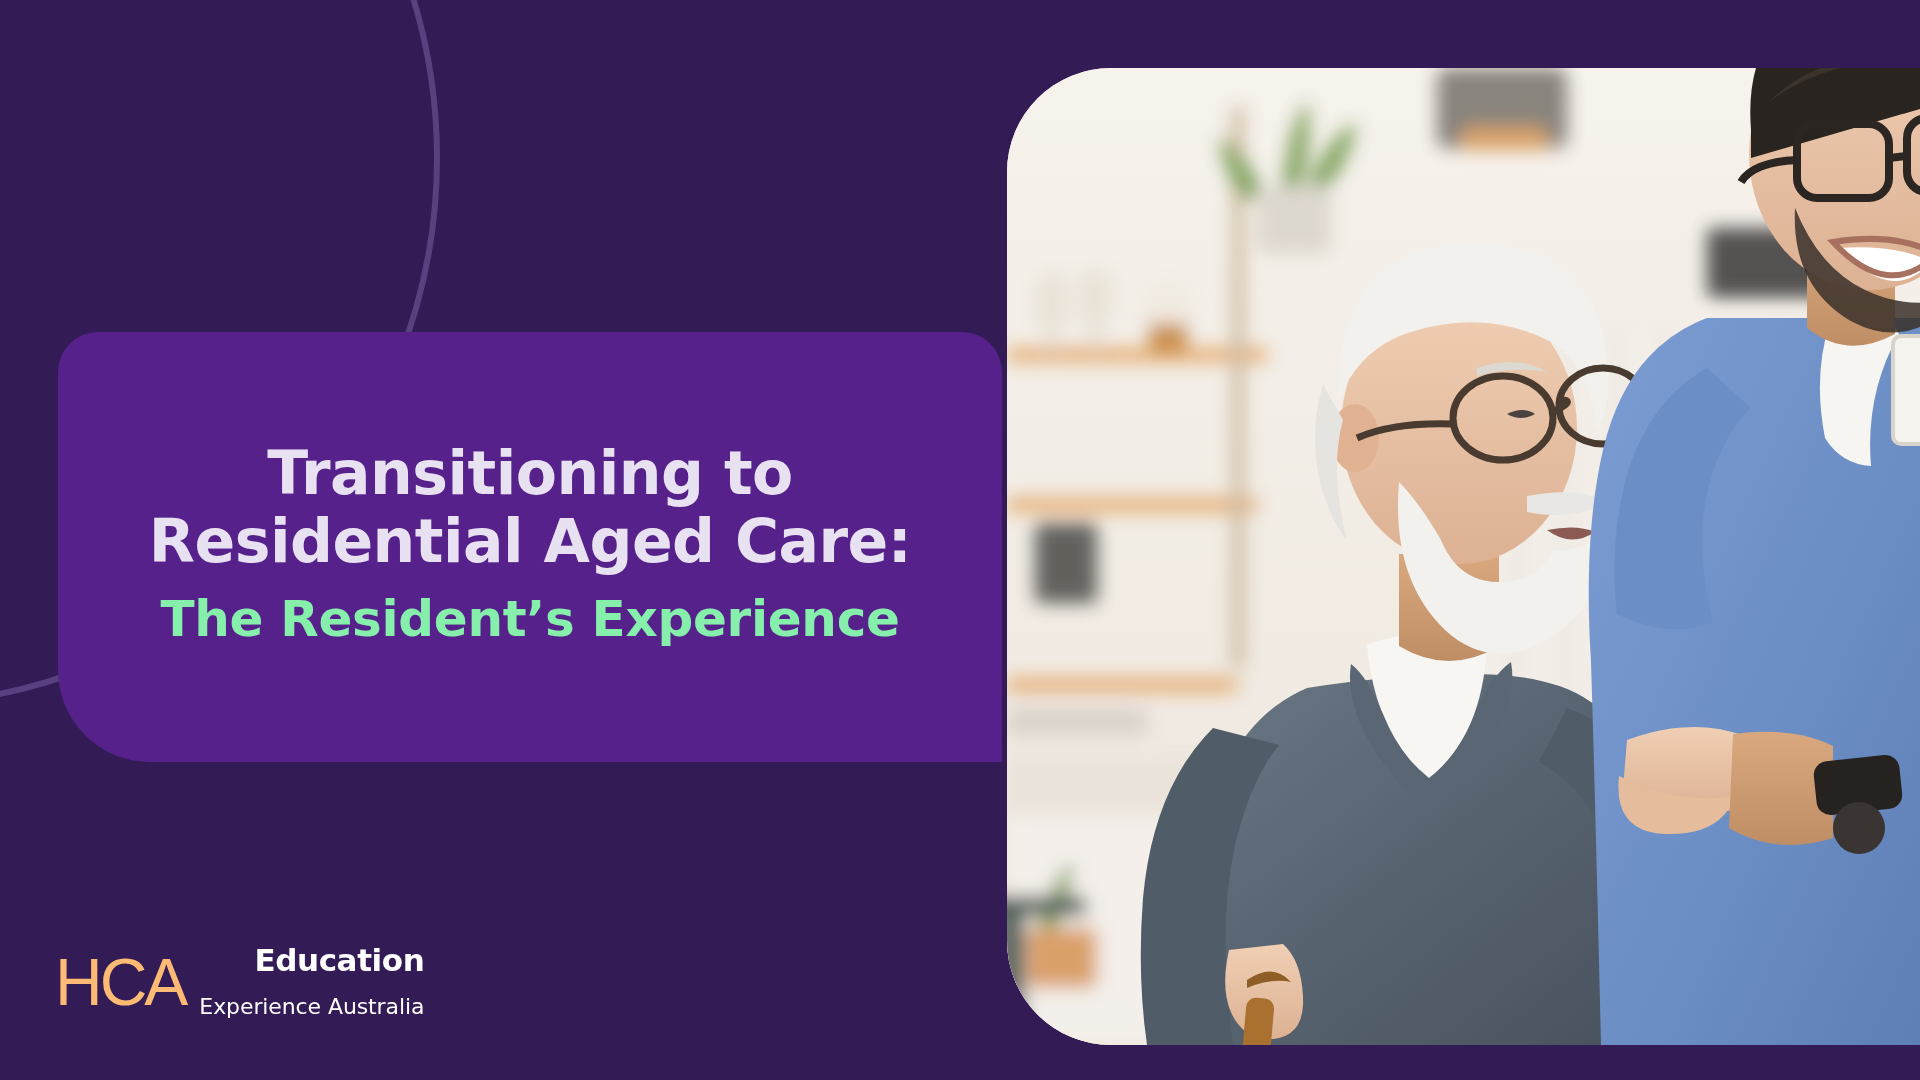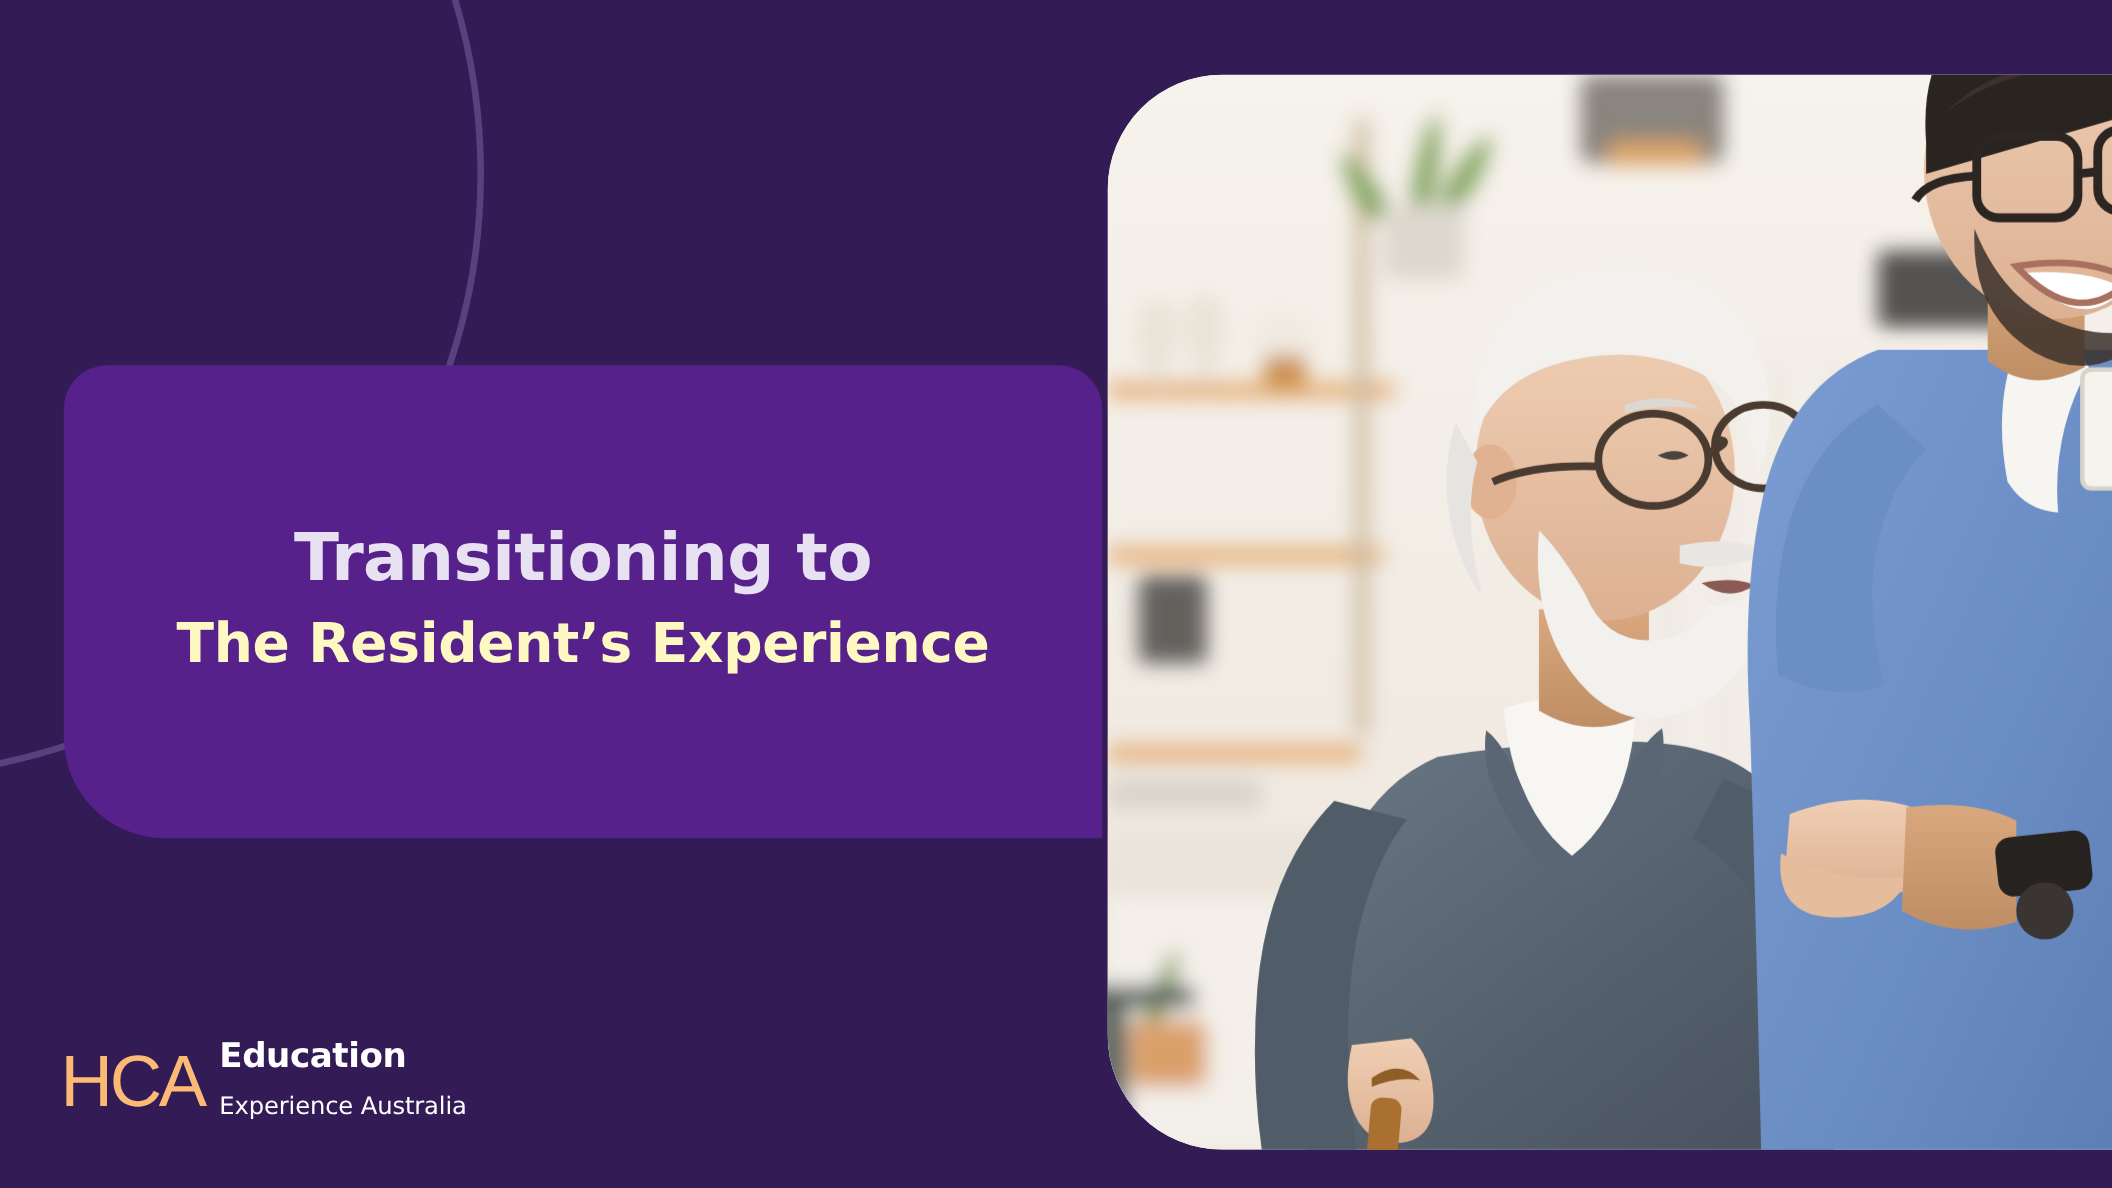--- a/index.html
+++ b/index.html
@@ -52,21 +52,21 @@
   .title-main{
     color:#E8E1F2;
     font-size:60px;
     line-height:1.14;
     font-weight:bold;
     text-align:center;
     letter-spacing:-0.5px;
     margin:0;
   }
   .title-sub{
-    color:#fef9c3;
+    color:#86efac;
     font-size:50px;
     line-height:1.2;
     font-weight:bold;
     text-align:center;
     letter-spacing:-0.3px;
     margin:14px 0 0 0;
   }
 
   
   .logo{
@@ -77,21 +77,21 @@
     gap:14px;
   }
   .logo-mark{
     color:#fdba74;
     font-size:66px;
     line-height:1;
     font-weight:400;
     letter-spacing:-3px;
     font-family:"Liberation Sans",sans-serif;
   }
-  .logo-words{display:flex;flex-direction:column;justify-content:center;gap:20px;}
+  .logo-words{display:flex;flex-direction:column;justify-content:center;gap:20px;align-items:flex-end;}
   .logo-line1{
     color:#FFFFFF;font-size:31px;line-height:1;font-weight:bold;letter-spacing:-0.4px;
   }
   .logo-line2{
     color:#FFFFFF;font-size:22px;line-height:1;font-weight:400;letter-spacing:-0.1px;
   }
 </style>
 </head>
 <body>
 
@@ -269,20 +269,21 @@
 
         <rect x="808" y="690" width="86" height="54" rx="14" fill="#26221F" transform="rotate(-6 851 717)"></rect>
         <circle cx="852" cy="760" r="26" fill="#3A3533"></circle>
       </g>
     </svg>
   </div>
 
   <div class="title-card">
     <div class="title-main">
       <span>Transitioning to</span><br>
+      <span>Residential Aged Care:</span>
     </div>
     <div class="title-sub">The Resident’s Experience</div>
   </div>
 
   <div class="logo">
     <span class="logo-mark">HCA</span>
     <span class="logo-words">
       <span class="logo-line1">Education</span>
       <span class="logo-line2">Experience Australia</span>
     </span>

